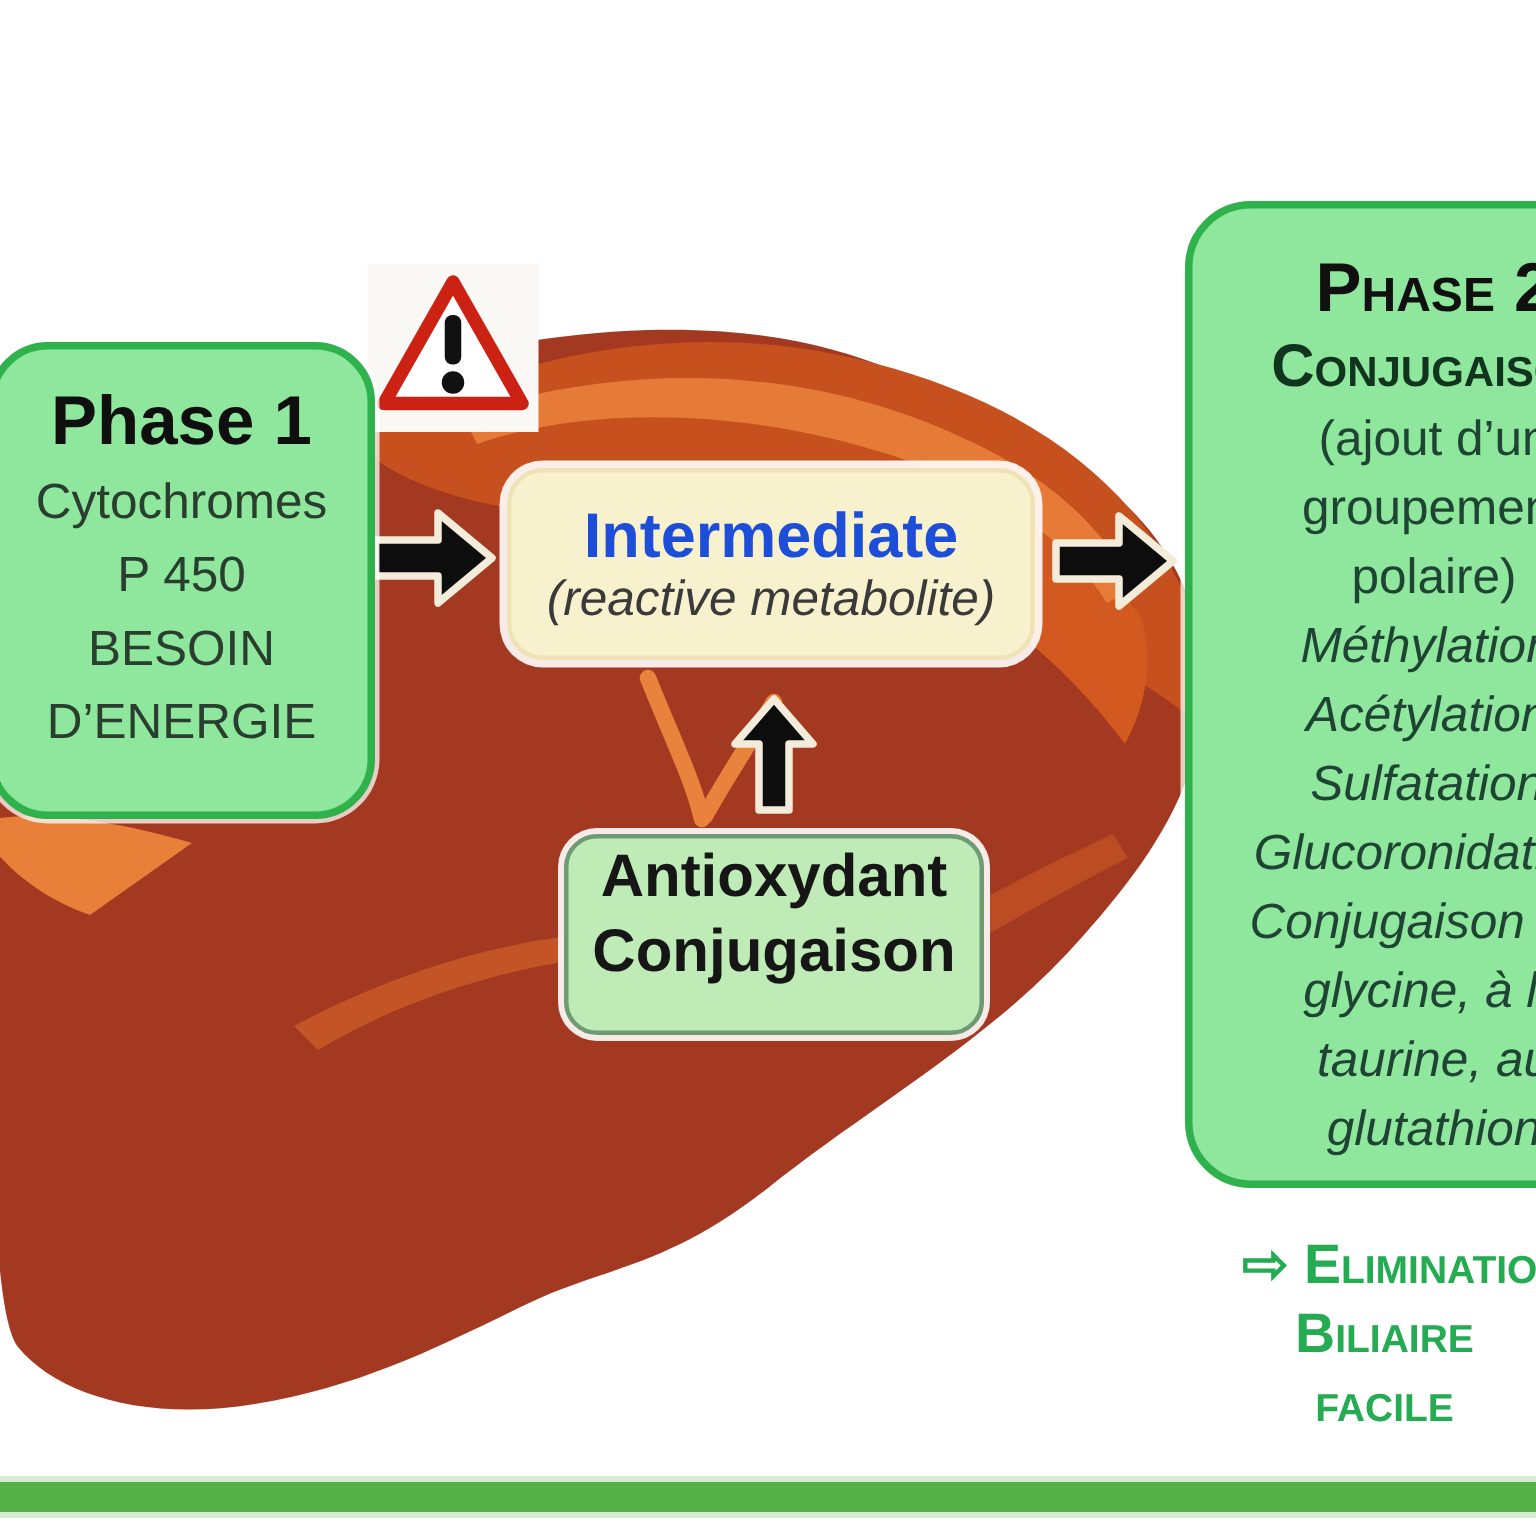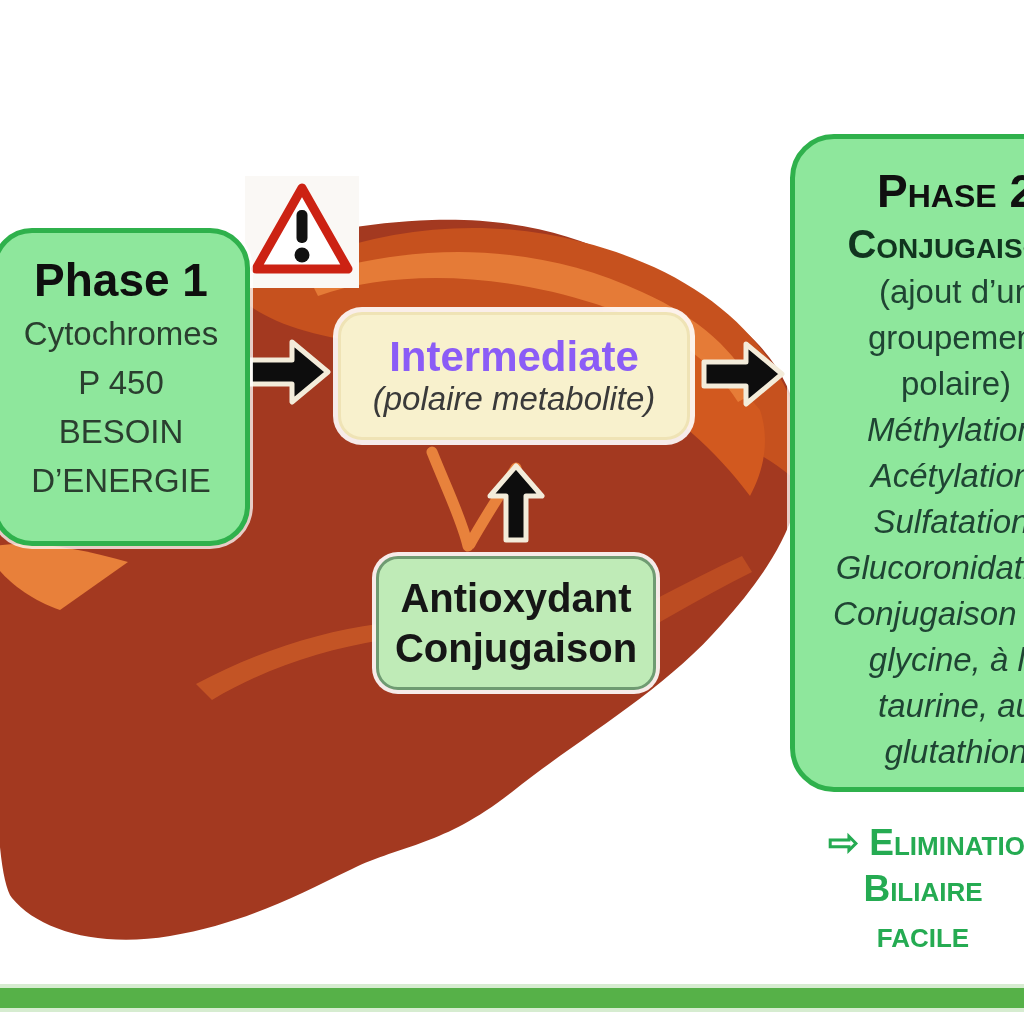--- a/index.html
+++ b/index.html
@@ -15,27 +15,27 @@
   .phase1{left:-8px;top:228px;width:258px;height:318px;border-radius:40px;
           background:#8EE79C;border:5px solid #2FB14C;
           box-shadow:0 0 0 3px rgba(255,255,255,0.75);padding-top:18px;}
   .p1-title{font-size:46px;font-weight:bold;color:#0f0f0f;line-height:58px;}
   .p1-line{font-size:33px;color:#2A3E2F;line-height:49px;}
 
   .intermediate{left:338px;top:312px;width:352px;height:128px;border-radius:24px;
           background:#F8F1CD;border:3px solid #EFE3B5;
           box-shadow:0 0 0 5px rgba(255,255,255,0.9);
           display:flex;flex-direction:column;align-items:center;justify-content:center;}
-  .int-title{font-size:42px;font-weight:bold;color:#8b5cf6;line-height:46px;}
+  .int-title{font-size:42px;font-weight:bold;color:#1d4ed8;line-height:46px;}
   .int-sub{font-size:33px;font-style:italic;color:#3a3a3a;line-height:38px;}
 
   .antiox{left:376px;top:556px;width:280px;height:134px;border-radius:22px;
           background:#BFEBB7;border:3px solid #6F9B72;
           box-shadow:0 0 0 4px rgba(255,255,255,0.9);
-          display:flex;flex-direction:column;align-items:center;justify-content:center;}
+          display:flex;flex-direction:column;align-items:center;justify-content:flex-start;}
   .ax-line{font-size:40px;font-weight:bold;color:#161616;line-height:50px;}
 
   .phase2{left:790px;top:134px;width:332px;height:658px;border-radius:44px;
           background:#8EE79C;border:5px solid #2FB14C;
           box-shadow:0 0 0 3px rgba(255,255,255,0.75);padding-top:24px;}
   .p2-title{font-size:46px;font-weight:bold;font-variant:small-caps;color:#101010;line-height:56px;}
   .p2-sub{font-size:40px;font-weight:bold;font-variant:small-caps;color:#11341F;line-height:50px;}
   .p2-line{font-size:33px;color:#1F4433;line-height:46px;white-space:nowrap;}
   .p2-line.it{font-style:italic;}
 
@@ -93,21 +93,21 @@
     <div class="p1-line">BESOIN</div>
     <div class="p1-line">D’ENERGIE</div>
   </div>
 
   <svg class="arrow arrow-r1" width="88" height="78" viewBox="0 0 88 78">
     <polygon points="4,26 46,26 46,8 82,38 46,68 46,50 4,50" fill="#0d0d0d" stroke="#F3ECDA" stroke-width="5" stroke-linejoin="round"></polygon>
   </svg>
 
   <div class="box intermediate">
     <div class="int-title">Intermediate</div>
-    <div class="int-sub">(polaire metabolite)</div>
+    <div class="int-sub">(reactive metabolite)</div>
   </div>
 
   <svg class="arrow arrow-r2" width="88" height="78" viewBox="0 0 88 78">
     <polygon points="4,26 46,26 46,8 82,38 46,68 46,50 4,50" fill="#0d0d0d" stroke="#F3ECDA" stroke-width="5" stroke-linejoin="round"></polygon>
   </svg>
 
   <svg class="arrow arrow-up" width="68" height="84" viewBox="0 0 68 84">
     <polygon points="24,80 24,36 8,36 34,6 60,36 44,36 44,80" fill="#0d0d0d" stroke="#F3ECDA" stroke-width="5" stroke-linejoin="round"></polygon>
   </svg>
 

